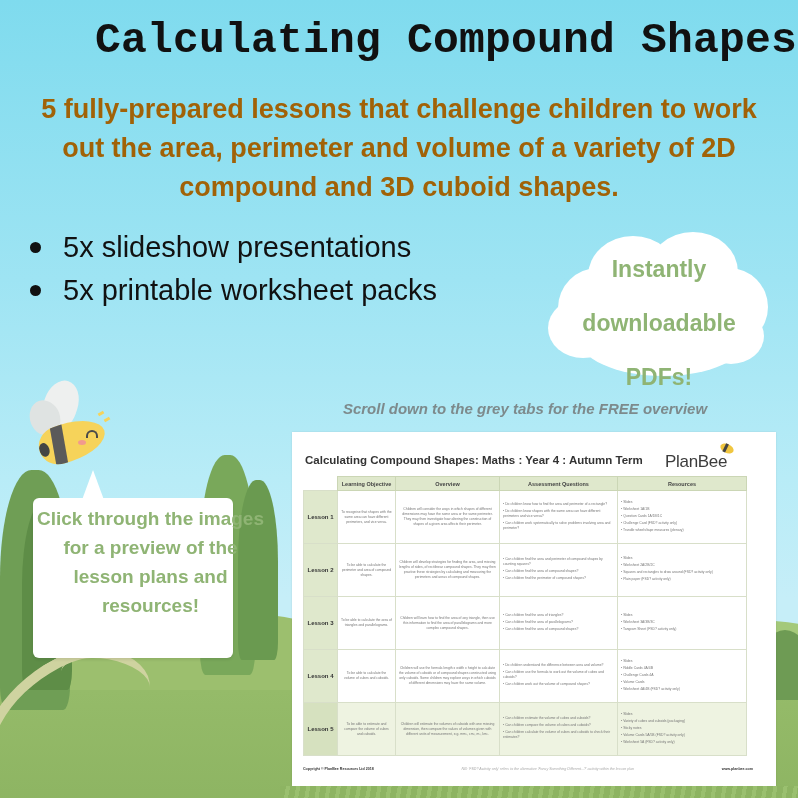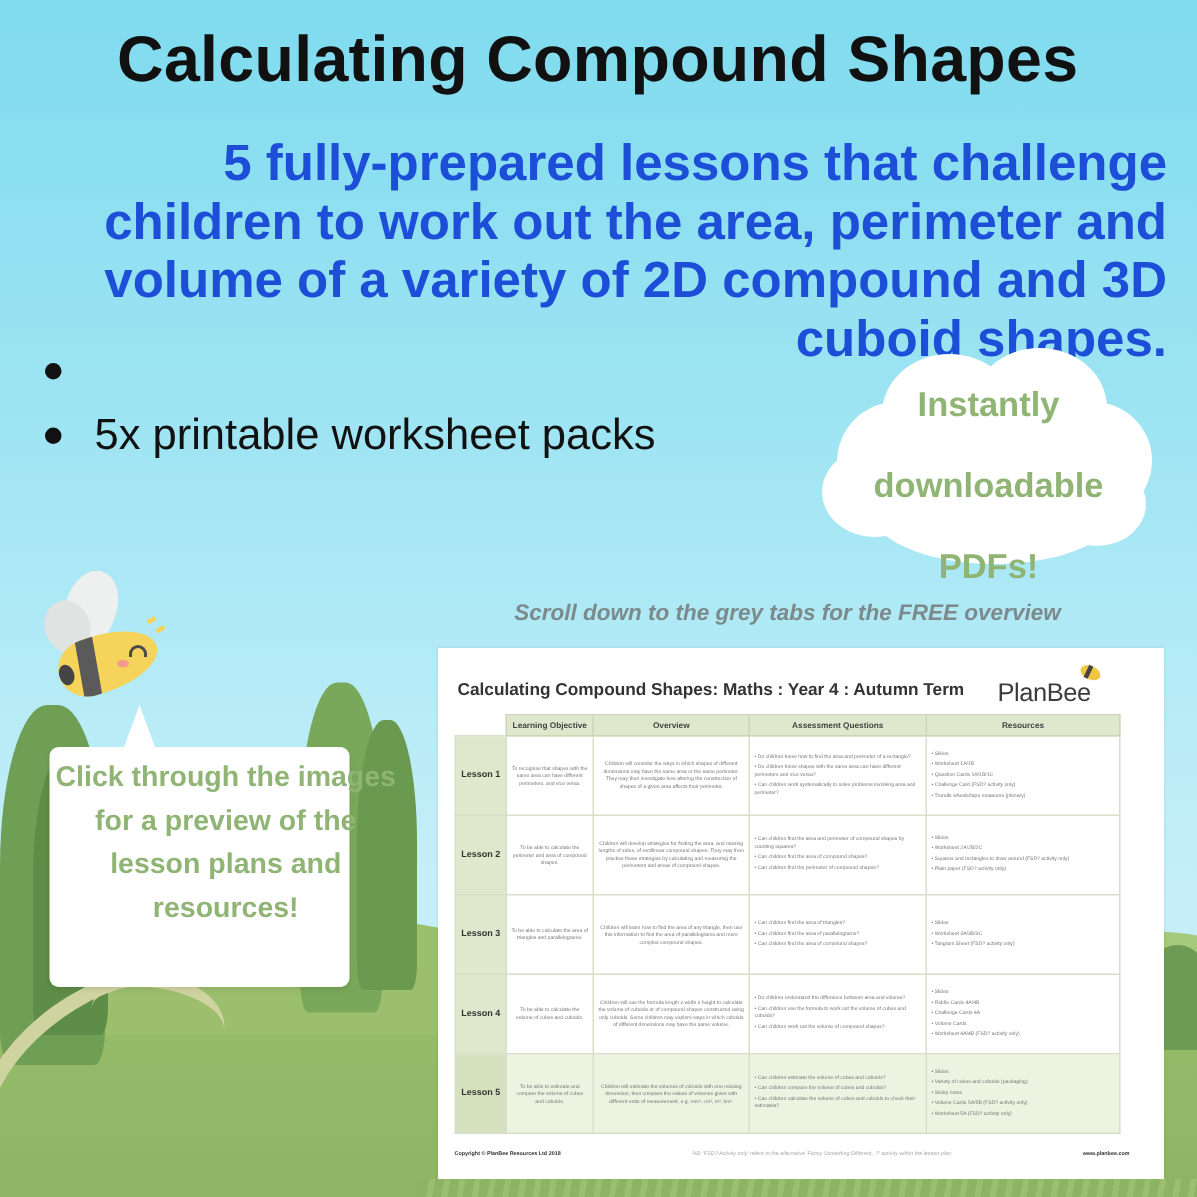--- a/index.html
+++ b/index.html
@@ -37,28 +37,28 @@
     transform: rotate(-28deg);
   }
   .path2 {
     position: absolute; left: 60px; top: 650px; width: 90px; height: 60px;
     border-top: 9px solid #cfd3a0; border-radius: 50% 50% 0 0;
     transform: rotate(10deg);
   }
 
   
   .main-title {
-    position: absolute; left: 0; top: 16px; width: 797px; text-align: center;
-    font-family: Liberation Sans, sans-serif; font-size: 43px; font-weight: 700;
+    position: absolute; left: 0; top: 16px; width: 797px; text-align: right;
+    font-family: Liberation Mono, monospace; font-size: 43px; font-weight: 700;
     color: #111; letter-spacing: 0.2px;
   }
   .subtitle {
-    position: absolute; left: 20px; top: 90px; width: 758px; text-align: right;
-    font-family: "Liberation Sans", sans-serif; font-size: 34px; font-weight: 700;
-    line-height: 39px; color: #1d4ed8;
+    position: absolute; left: 20px; top: 90px; width: 758px; text-align: center;
+    font-family: "Liberation Sans", sans-serif; font-size: 27px; font-weight: 700;
+    line-height: 39px; color: #a16207;
   }
   .bullets {
     position: absolute; left: 26px; top: 226px; list-style: none;
     font-family: "Liberation Sans", sans-serif; font-size: 29px; color: #111;
   }
   .bullets li { height: 43px; line-height: 43px; display: flex; align-items: center; }
   .bullets .dot { width: 11px; height: 11px; border-radius: 50%; background: #111; margin-right: 22px; margin-left: 4px; }
 
   
   .cloud { position: absolute; left: 548px; top: 228px; width: 222px; height: 150px; }
@@ -169,20 +169,21 @@
   <div class="path"></div>
   <div class="path2"></div>
 </div>
 
 <h1 class="main-title">Calculating Compound Shapes</h1>
 <p class="subtitle">5 fully-prepared lessons that challenge children to work out the area, perimeter and volume of a variety of 2D compound and 3D cuboid shapes.</p>
 
 <ul class="bullets">
   <li>
       <span class="dot"></span>
+      <span>5x slideshow presentations</span>
     </li>
   <li>
       <span class="dot"></span>
       <span>5x printable worksheet packs</span>
     </li>
 </ul>
 
 <div class="cloud">
   <div class="puff" style="left:10px;top:40px;width:80px;height:80px;"></div>
   <div class="puff" style="left:40px;top:8px;width:90px;height:80px;"></div>

